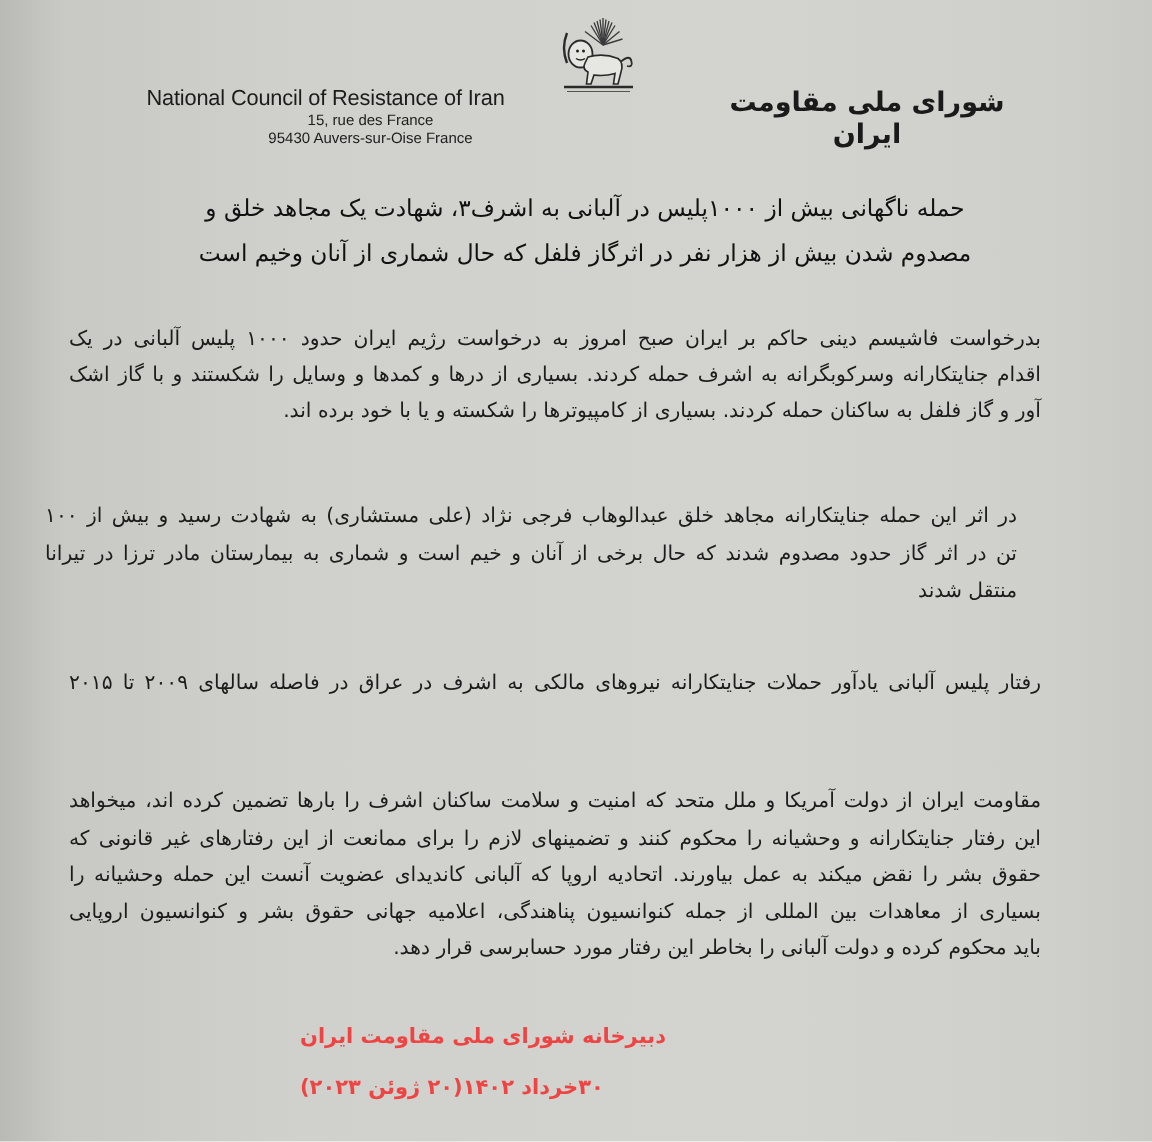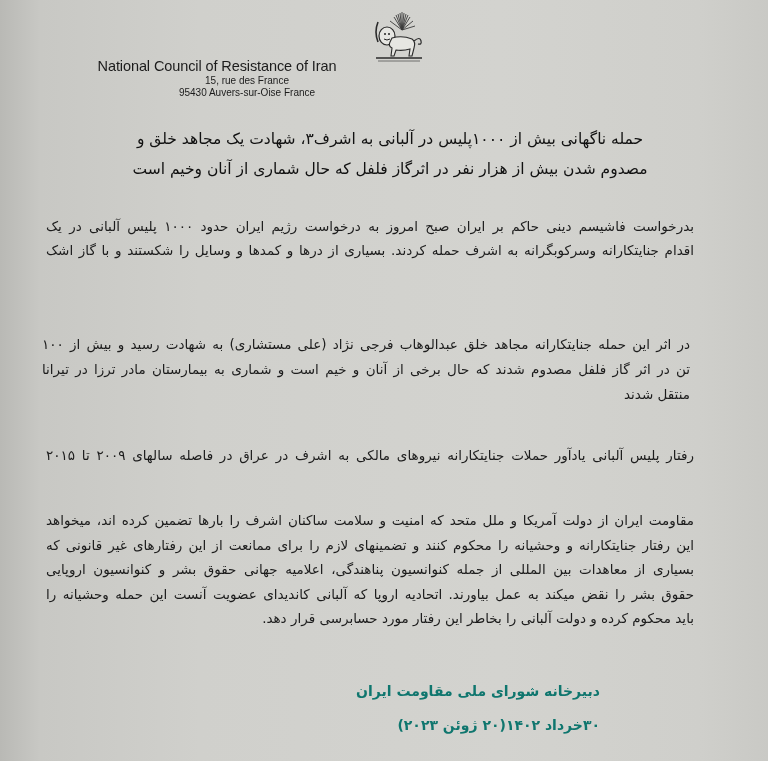--- a/index.html
+++ b/index.html
@@ -94,38 +94,38 @@
     height: 24px;
     line-height: 24px;
     white-space: nowrap;
     text-align: justify;
     text-align-last: justify;
   }
   .line.last {
     text-align-last: right;
   }
   .p1 { position: absolute; top: 0; right: 0; width: 648px; }
-  .p2 { position: absolute; top: 118px; right: 4px; width: 648px; }
+  .p2 { position: absolute; top: 118px; right: 16px; width: 648px; }
   .p3 { position: absolute; top: 226px; right: 0; width: 648px; }
-  .p4 { position: absolute; top: 294px; right: 0; width: 648px; }
+  .p4 { position: absolute; top: 308px; right: 0; width: 648px; }
   .p2 .line, .p3 .line { height: 25px; line-height: 25px; }
   .p3 .line { height: 30px; line-height: 30px; }
   .p4 .line { height: 24.5px; line-height: 24.5px; }
   
   .sig {
     position: absolute;
     left: 200px;
     top: 674px;
     width: 400px;
     direction: rtl;
-    text-align: right;
+    text-align: left;
     font-family: "DejaVu Sans", sans-serif;
     font-weight: bold;
     font-size: 14px;
-    color: #0f766e;
+    color: #ef4444;
   }
   .sig .office { height: 34px; line-height: 34px; }
   .sig .date { height: 34px; line-height: 34px; }
 </style>
 </head>
 <body>
 
 <div class="page">
 
   <div class="lh-en">
@@ -161,44 +161,46 @@
 
       <path d="M24 30 Q34 27 44 31 Q48 34 46 40 L44 48 L41 48 L42 41 Q35 43 28 42 L26 48 L23 48 L24 40 Q20 38 22 34 Z" fill="#e6e6e2" stroke="#2a2a2a" stroke-width="1.1"></path>
 
       <path d="M46 33 Q52 28 53 33 Q54 37 50 36" stroke="#2a2a2a" stroke-width="1.2" fill="none"></path>
 
       <line x1="8" y1="50" x2="54" y2="50" stroke="#2a2a2a" stroke-width="1.6"></line>
       <line x1="10" y1="53" x2="52" y2="53" stroke="#555" stroke-width="0.8"></line>
     </svg>
   </div>
 
+  <div class="lh-fa">شورای ملی مقاومت ایران</div>
 
   <div class="title">
     <div>حمله ناگهانی بیش از ۱۰۰۰پلیس در آلبانی به اشرف۳، شهادت یک مجاهد خلق و</div>
     <div>مصدوم شدن بیش از هزار نفر در اثرگاز فلفل که حال شماری از آنان وخیم است</div>
   </div>
 
   <div class="body">
     <div class="para p1">
       <div class="line">بدرخواست فاشیسم دینی حاکم بر ایران صبح امروز به درخواست رژیم ایران حدود ۱۰۰۰ پلیس آلبانی در یک</div>
       <div class="line">اقدام جنایتکارانه وسرکوبگرانه به اشرف حمله کردند. بسیاری از درها و کمدها و وسایل را شکستند و با گاز اشک</div>
+      <div class="line last">آور و گاز فلفل به ساکنان حمله کردند. بسیاری از کامپیوترها را شکسته و یا با خود برده اند.</div>
     </div>
     <div class="para p2">
       <div class="line">در اثر این حمله جنایتکارانه مجاهد خلق عبدالوهاب فرجی نژاد (علی مستشاری) به شهادت رسید و بیش از ۱۰۰</div>
-      <div class="line">تن در اثر گاز فلفل مصدوم شدند که حال برخی از آنان و خیم است و شماری به بیمارستان مادر ترزا در تیرانا</div>
+      <div class="line">تن در اثر گاز حدود مصدوم شدند که حال برخی از آنان و خیم است و شماری به بیمارستان مادر ترزا در تیرانا</div>
       <div class="line last">منتقل شدند</div>
     </div>
     <div class="para p3">
       <div class="line">رفتار پلیس آلبانی یادآور حملات جنایتکارانه نیروهای مالکی به اشرف در عراق در فاصله سالهای ۲۰۰۹ تا ۲۰۱۵</div>
     </div>
     <div class="para p4">
       <div class="line">مقاومت ایران از دولت آمریکا و ملل متحد که امنیت و سلامت ساکنان اشرف را بارها تضمین کرده اند، میخواهد</div>
       <div class="line">این رفتار جنایتکارانه و وحشیانه را محکوم کنند و تضمینهای لازم را برای ممانعت از این رفتارهای غیر قانونی که</div>
+      <div class="line">حقوق بشر را نقض میکند به عمل بیاورند. اتحادیه اروپا که آلبانی کاندیدای عضویت آنست این حمله وحشیانه را</div>
       <div class="line">بسیاری از معاهدات بین المللی از جمله کنوانسیون پناهندگی، اعلامیه جهانی حقوق بشر و کنوانسیون اروپایی</div>
-      <div class="line">حقوق بشر را نقض میکند به عمل بیاورند. اتحادیه اروپا که آلبانی کاندیدای عضویت آنست این حمله وحشیانه را</div>
       <div class="line last">باید محکوم کرده و دولت آلبانی را بخاطر این رفتار مورد حسابرسی قرار دهد.</div>
     </div>
   </div>
 
   <div class="sig">
     <div class="office">دبیرخانه شورای ملی مقاومت ایران</div>
     <div class="date">۳۰خرداد ۱۴۰۲(۲۰ ژوئن ۲۰۲۳)</div>
   </div>
 
 </div>

